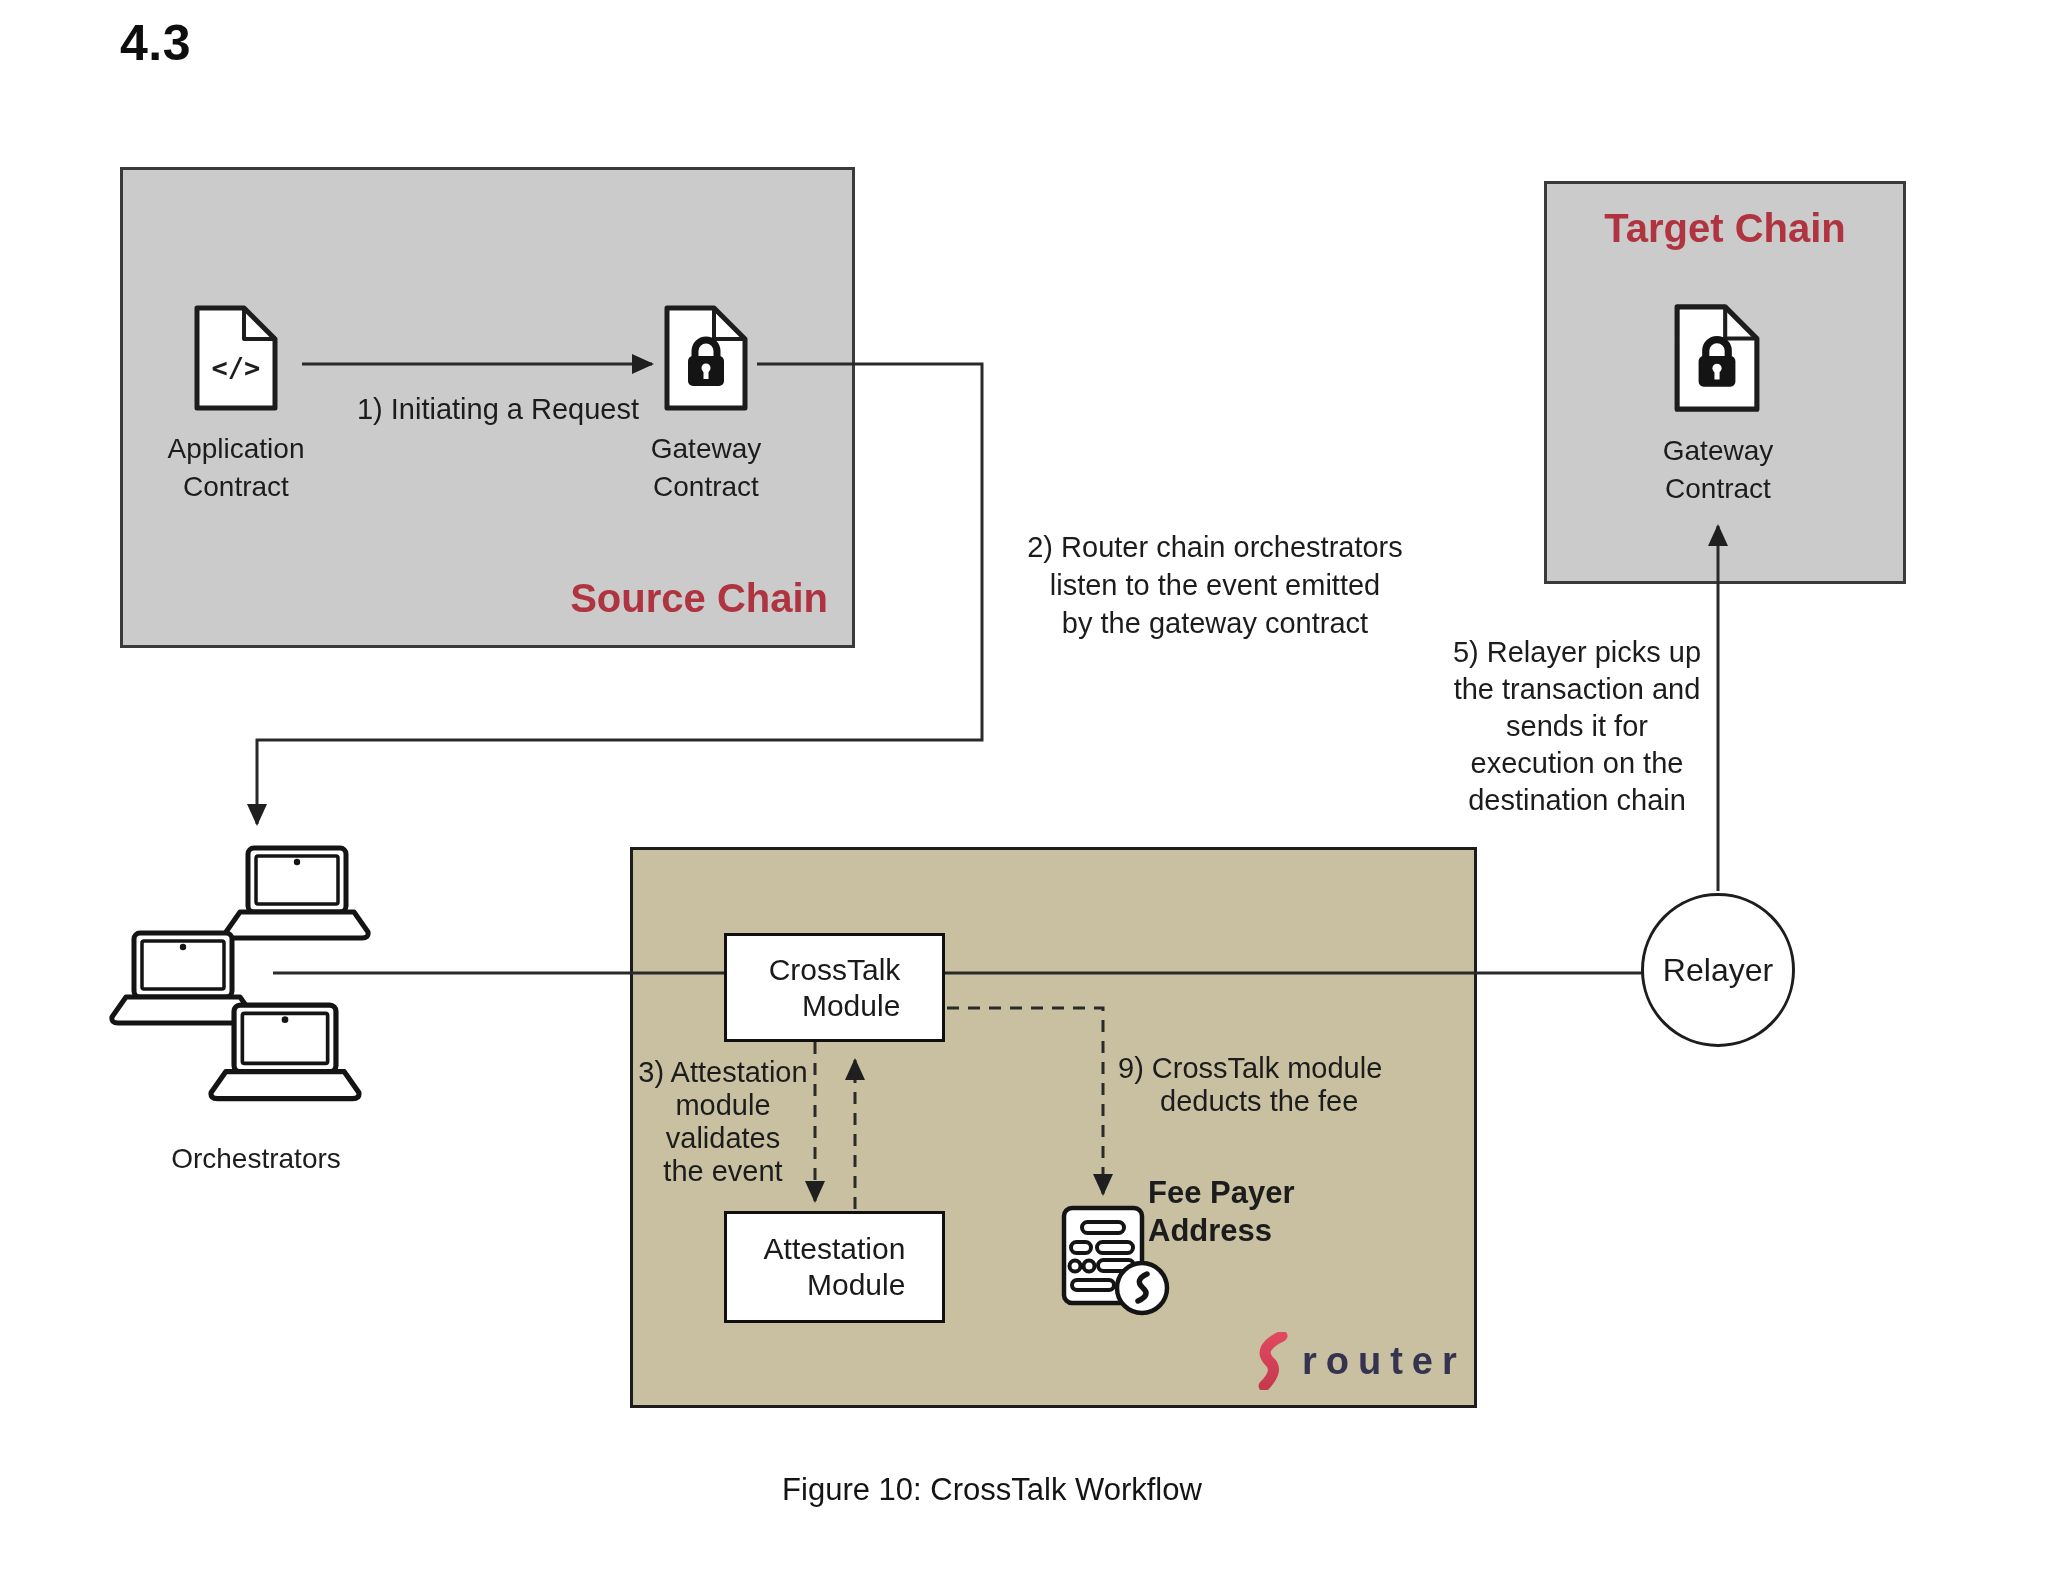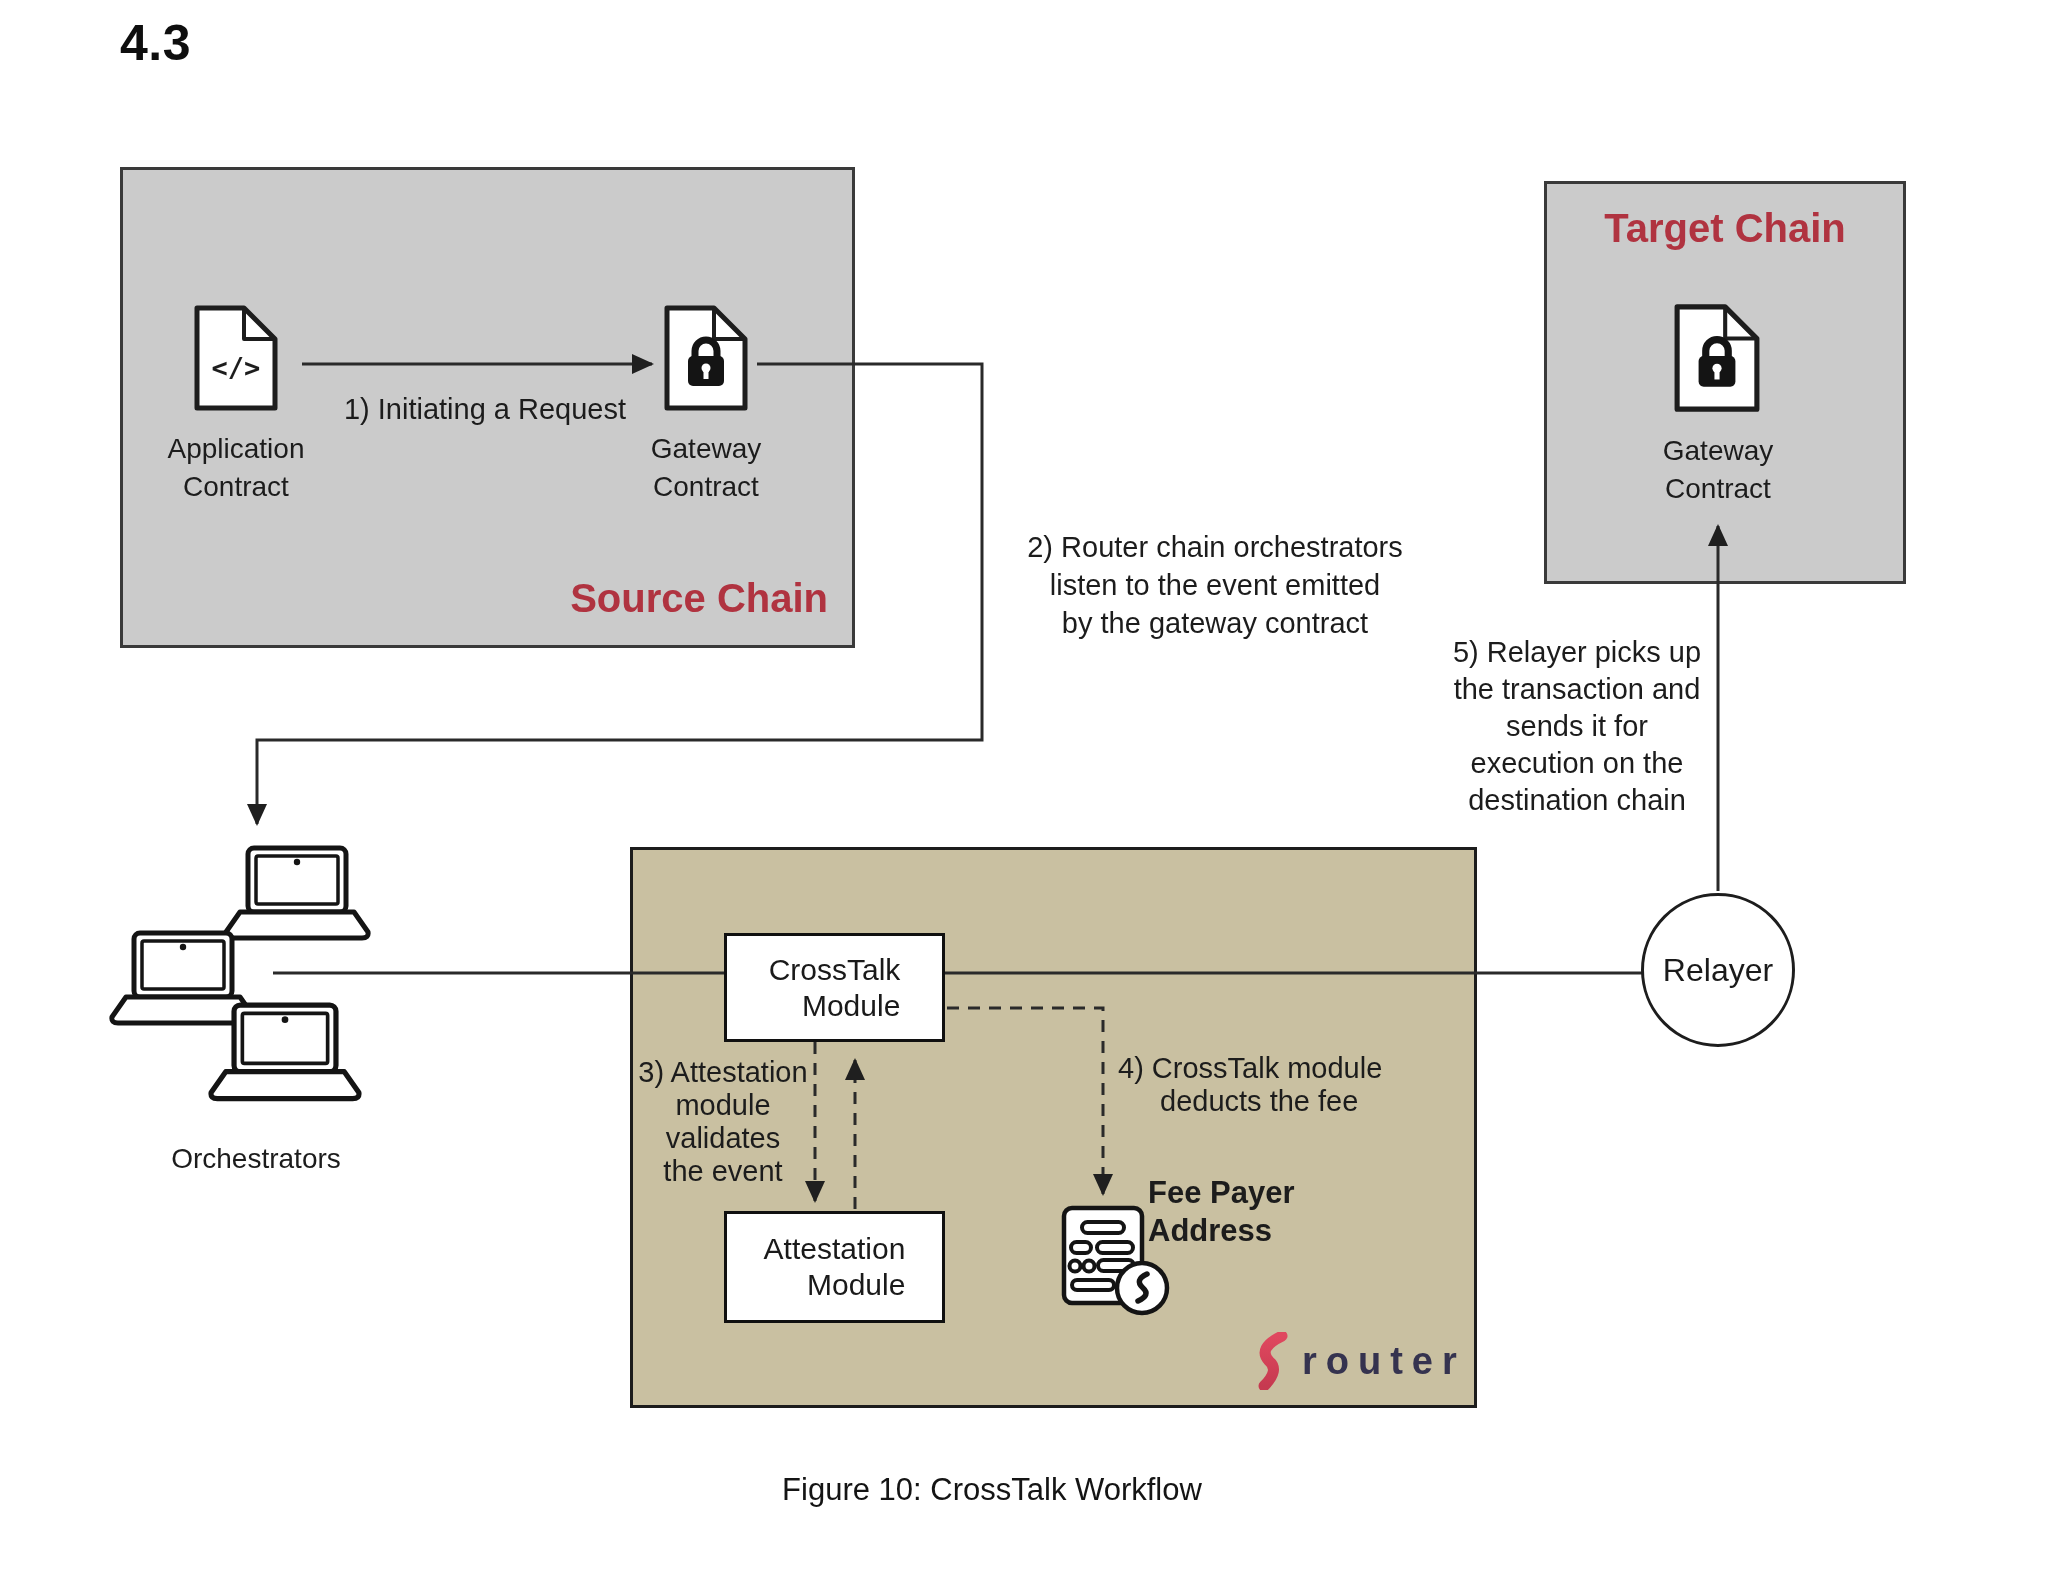--- a/index.html
+++ b/index.html
@@ -78,21 +78,21 @@
     <path d="M33,54 v-7 a11,11 0 0 1 22,0 v7" fill="none" stroke="#141414" stroke-width="7"></path>
     <rect x="26" y="52" width="36" height="30" rx="5" fill="#141414"></rect>
     <circle cx="44" cy="64" r="4.5" fill="#ffffff"></circle>
     <rect x="41.5" y="66" width="5" height="9" fill="#ffffff"></rect>
   </svg>
 
   <div class="abs node-label preline" style="left:136px;top:430px;width:200px;">Application
 Contract</div>
   <div class="abs node-label preline" style="left:606px;top:430px;width:200px;">Gateway
 Contract</div>
-  <div class="abs annot" style="left:295px;top:390px;width:380px;">1) Initiating a Request</div>
+  <div class="abs annot" style="left:308px;top:390px;width:380px;">1) Initiating a Request</div>
   <div class="abs chain-label" style="left:518px;top:576px;width:310px;text-align:right;">Source Chain</div>
 
   <div class="abs annot preline" style="left:1000px;top:528px;width:430px;">2) Router chain orchestrators
 listen to the event emitted
 by the gateway contract</div>
 
   <svg class="abs" style="left:222px;top:845px;" width="150" height="100" viewBox="0 0 150 100">
     <rect x="26" y="3" width="98" height="64" rx="6" fill="#ffffff" stroke="#141414" stroke-width="5"></rect>
     <rect x="34" y="11" width="82" height="48" rx="2" fill="#ffffff" stroke="#141414" stroke-width="3.5"></rect>
     <circle cx="75" cy="17" r="3.2" fill="#141414"></circle>
@@ -114,21 +114,21 @@
 
   <div class="abs module preline" style="left:724px;top:933px;width:221px;height:109px;">CrossTalk
 Module</div>
   <div class="abs module preline" style="left:724px;top:1211px;width:221px;height:112px;">Attestation
 Module</div>
 
   <div class="abs annot preline" style="left:628px;top:1056px;width:190px;line-height:33px;">3) Attestation
 module
 validates
 the event</div>
-  <div class="abs annot preline hang" style="left:1118px;top:1052px;width:310px;line-height:33px;">4) CrossTalk module
+  <div class="abs annot preline hang" style="left:1118px;top:1052px;width:310px;line-height:33px;">9) CrossTalk module
 deducts the fee</div>
 
   <svg class="abs" style="left:1058px;top:1203px;" width="115" height="120" viewBox="0 0 115 120">
     <rect x="6" y="5" width="78" height="95" rx="8" fill="#ffffff" stroke="#141414" stroke-width="4.5"></rect>
     <rect x="24" y="19" width="42" height="11" rx="5.5" fill="#ffffff" stroke="#141414" stroke-width="4"></rect>
     <rect x="13" y="39" width="20" height="11" rx="5.5" fill="#ffffff" stroke="#141414" stroke-width="4"></rect>
     <rect x="39" y="39" width="36" height="11" rx="5.5" fill="#ffffff" stroke="#141414" stroke-width="4"></rect>
     <circle cx="17" cy="63" r="5.5" fill="#ffffff" stroke="#141414" stroke-width="4"></circle>
     <circle cx="31" cy="63" r="5.5" fill="#ffffff" stroke="#141414" stroke-width="4"></circle>
     <rect x="40" y="57" width="36" height="11" rx="5.5" fill="#ffffff" stroke="#141414" stroke-width="4"></rect>

